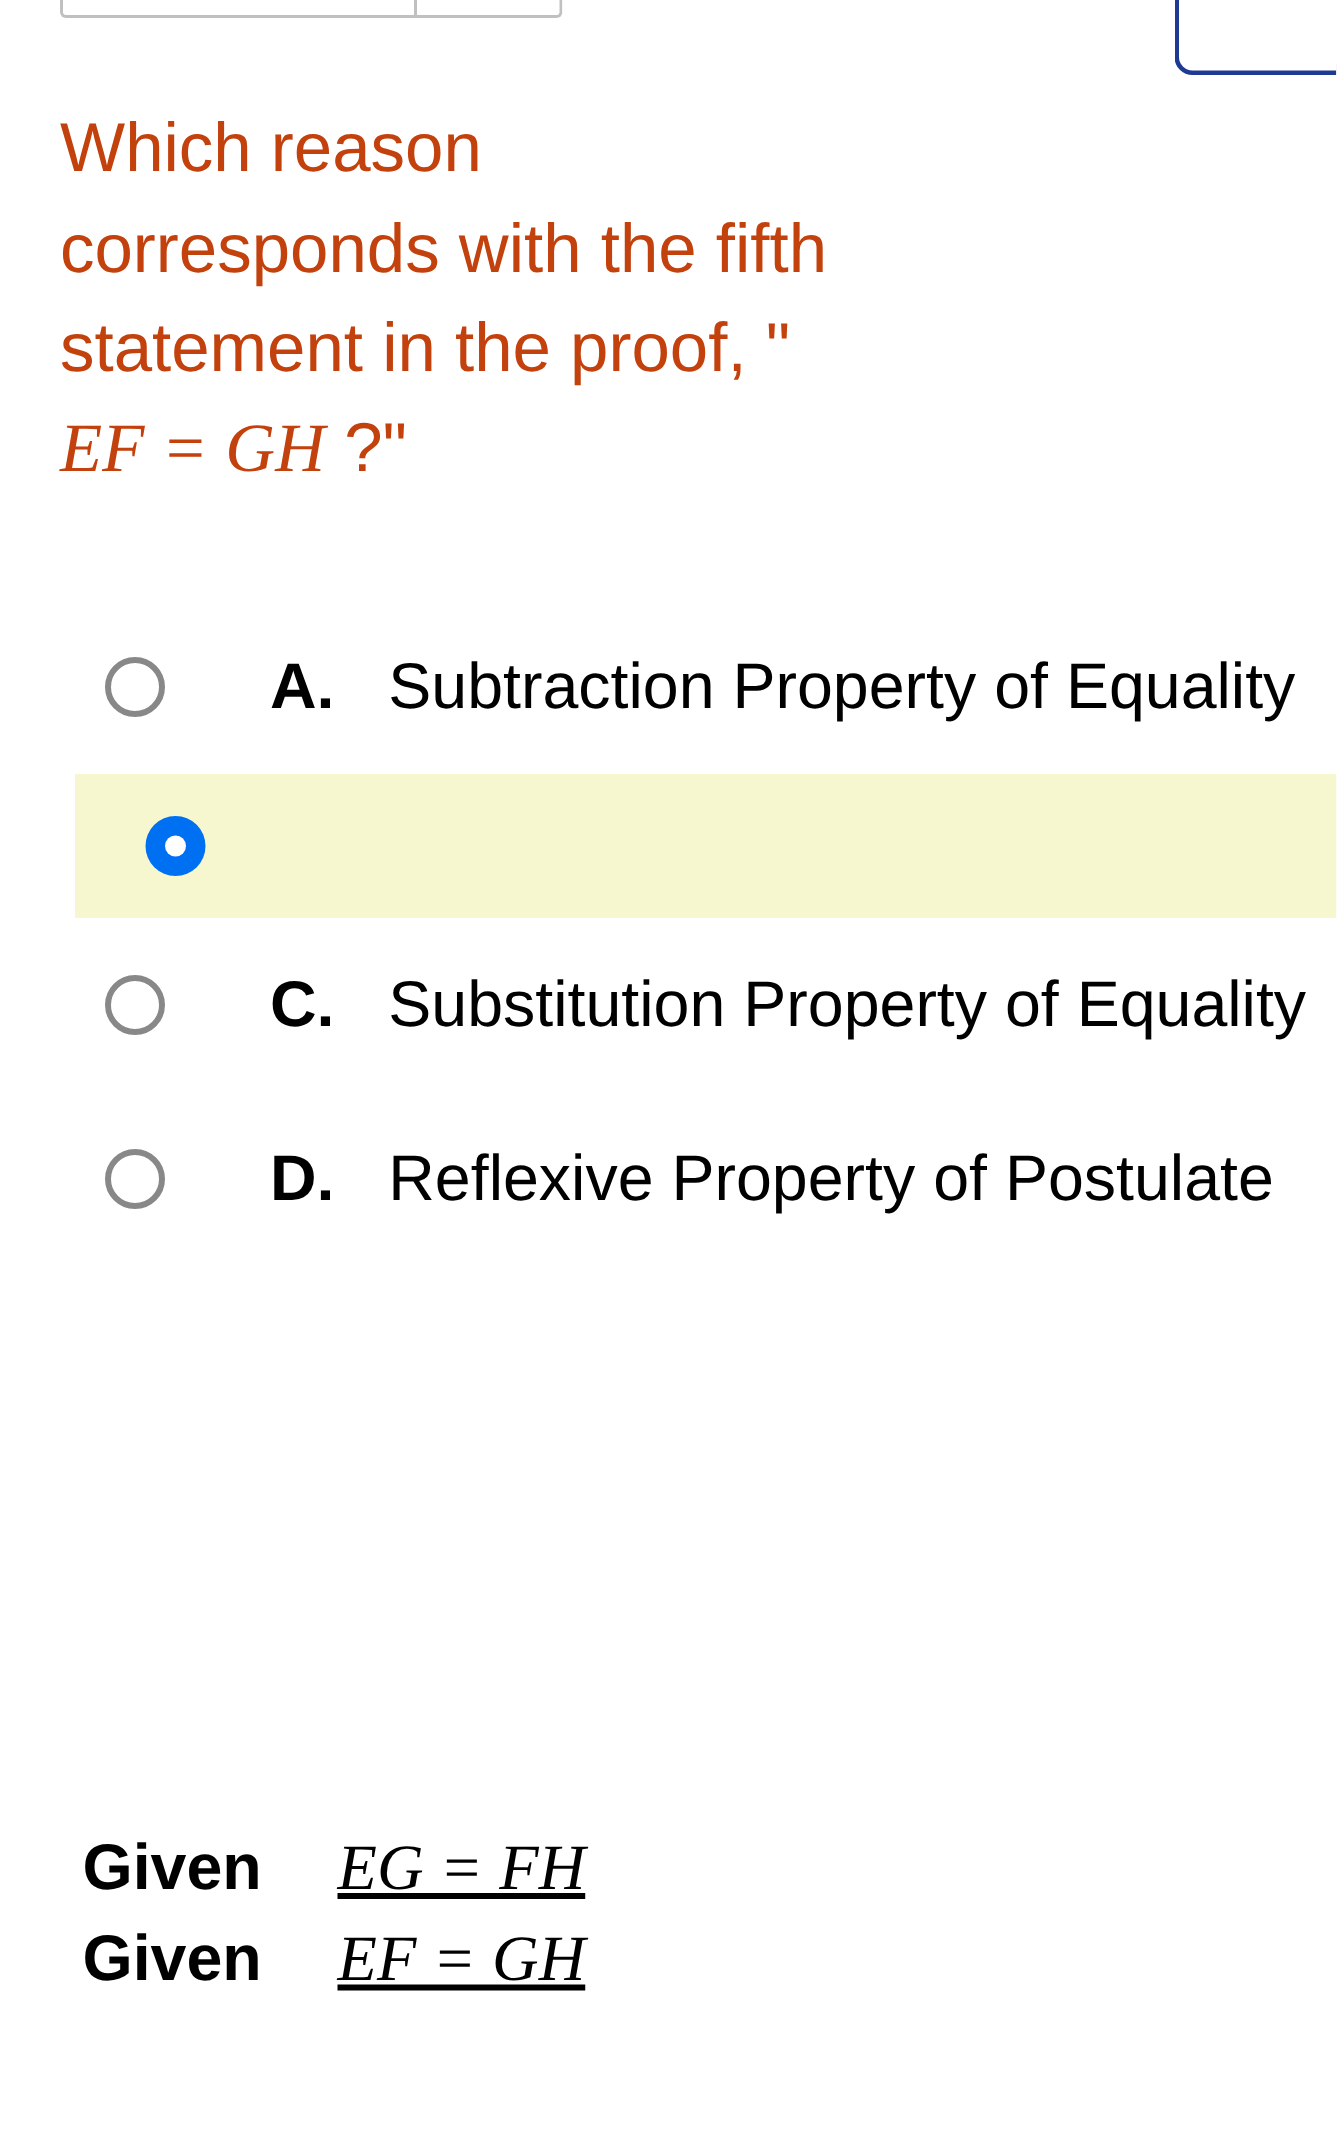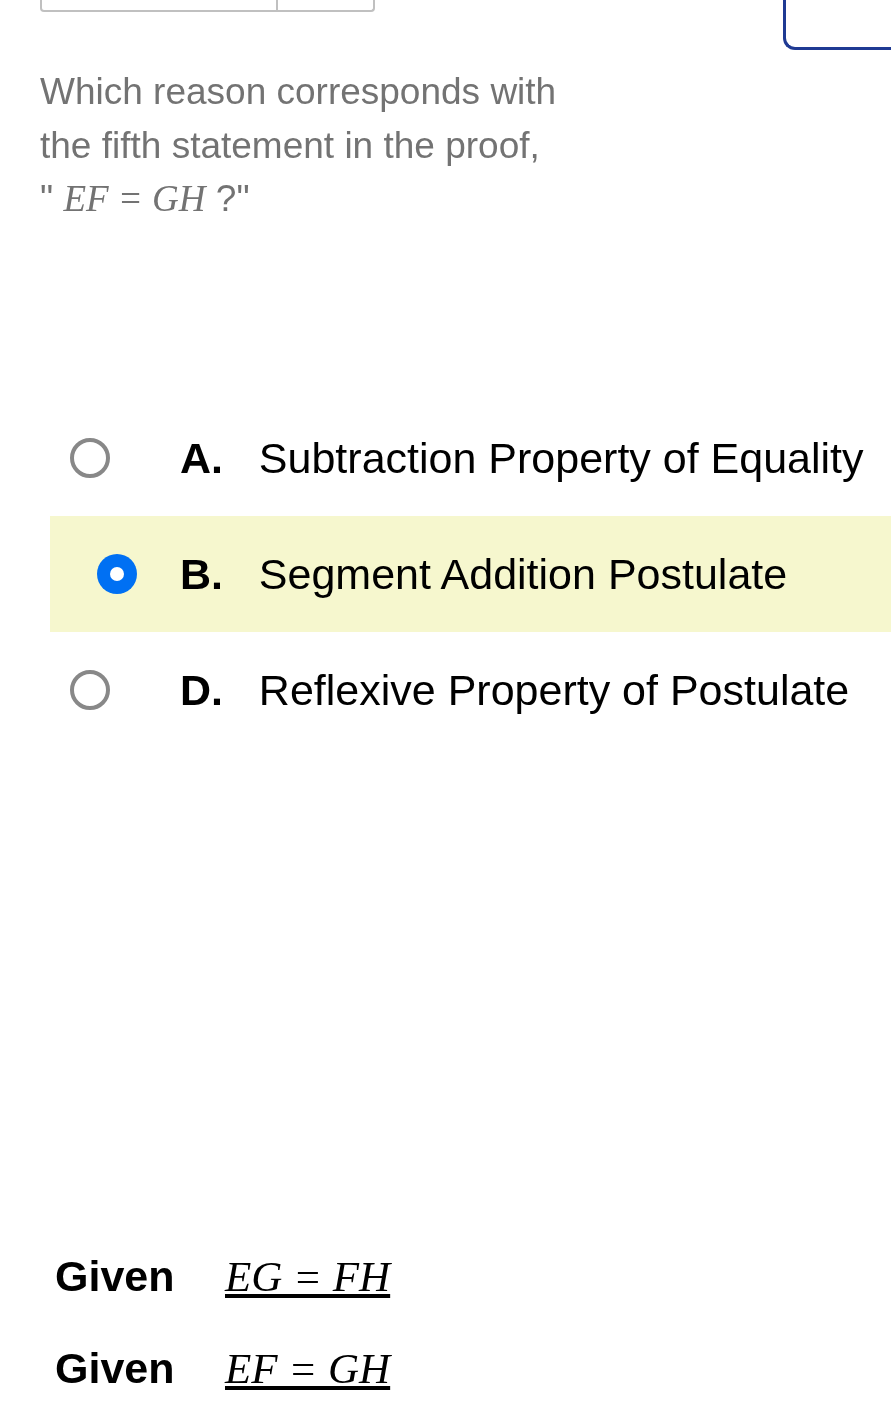--- a/index.html
+++ b/index.html
@@ -42,23 +42,23 @@
       border: 3px solid #1f3a93;
       border-right: none;
       border-top: none;
       border-radius: 0 0 0 12px;
     }
     .question {
       position: absolute;
       top: 65px;
       left: 40px;
       width: 520px;
-      font-size: 37px;
+      font-size: 46px;
       line-height: 1.45;
-      color: #737373;
+      color: #c2410c;
       font-weight: 400;
     }
     .question .math {
       font-style: italic;
       font-family: Georgia, 'Times New Roman', serif;
     }
     .options {
       position: absolute;
       top: 400px;
       left: 0;
@@ -123,21 +123,20 @@
       position: absolute;
       top: 1215px;
       left: 55px;
       font-size: 43px;
       line-height: 1.4;
     }
     .gp-row {
       display: flex;
       align-items: baseline;
       gap: 30px;
-      margin-top: 31px;
     }
     .gp-label {
       font-weight: 700;
       width: 140px;
     }
     .gp-math {
       font-style: italic;
       font-family: Georgia, 'Times New Roman', serif;
       text-decoration: underline;
     }
@@ -161,26 +160,31 @@
     <div class="option-text">
       <span class="letter">A.</span>
       <span>&nbsp;&nbsp;</span><span>Subtraction Property of Equality</span>
     </div>
   </div>
 
   <div class="option selected">
     <div class="radio-wrap">
       <div class="radio selected"></div>
     </div>
+  </div>
+
+  <div class="option">
+    <div class="radio-wrap">
+      <div class="radio"></div>
+    </div>
     <div class="option-text">
-      <span class="letter">B.</span>
-      <span>&nbsp;&nbsp;</span><span>Segment Addition Postulate</span>
-    </div>
-  </div>
-
+      <span class="letter">C.</span>
+      <span>&nbsp;&nbsp;</span><span>Substitution Property of Equality</span>
+    </div>
+  </div>
 
   <div class="option">
     <div class="radio-wrap">
       <div class="radio"></div>
     </div>
     <div class="option-text">
       <span class="letter">D.</span>
       <span>&nbsp;&nbsp;</span><span>Reflexive Property of Postulate</span>
     </div>
   </div>

